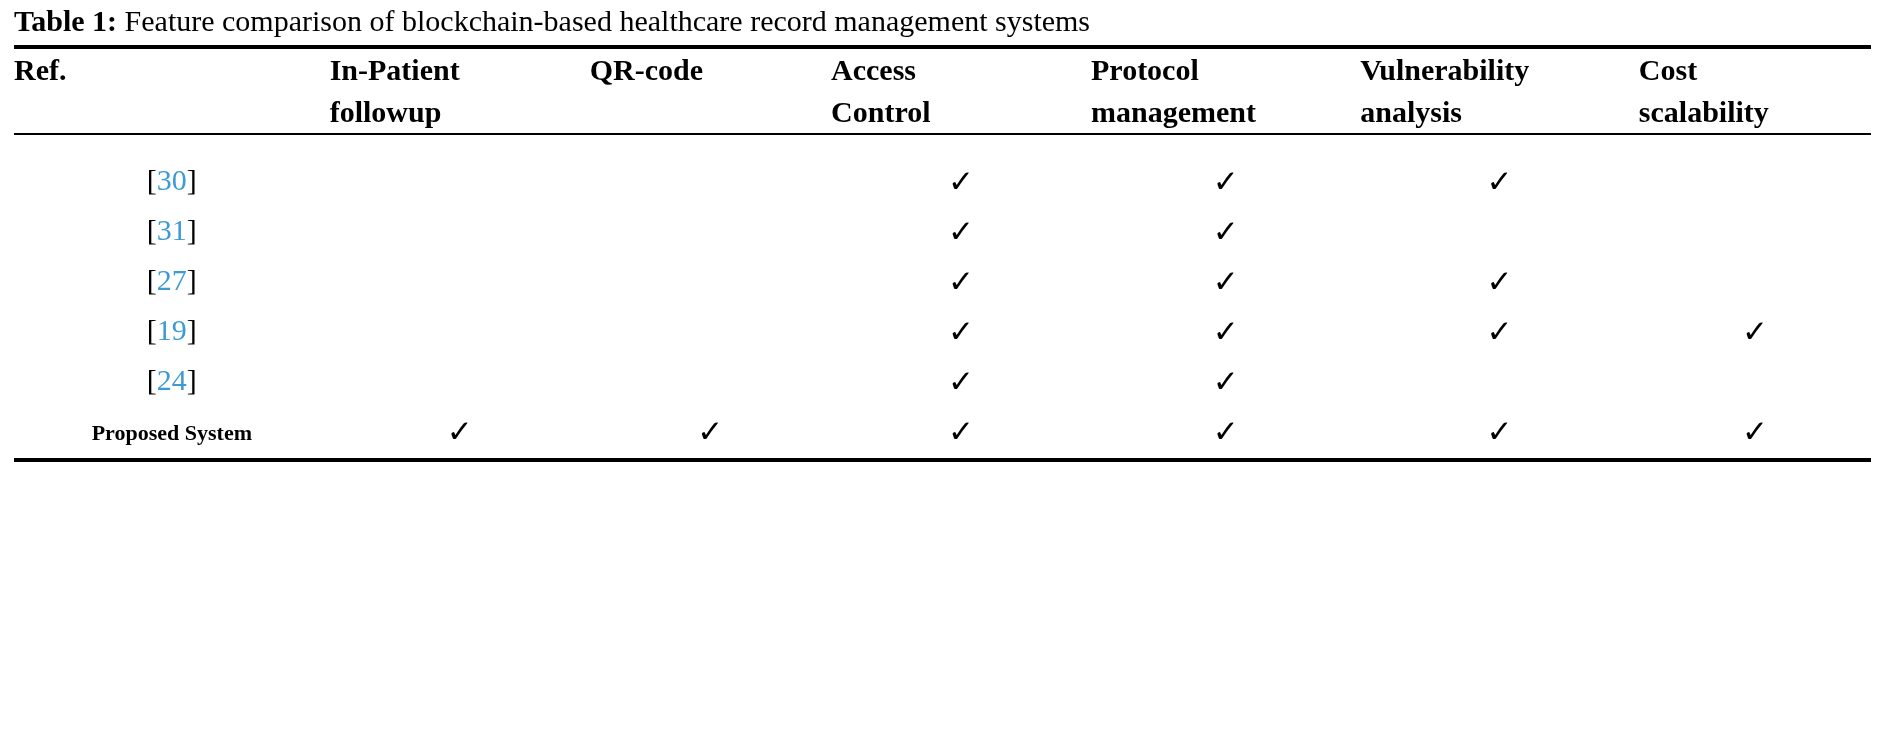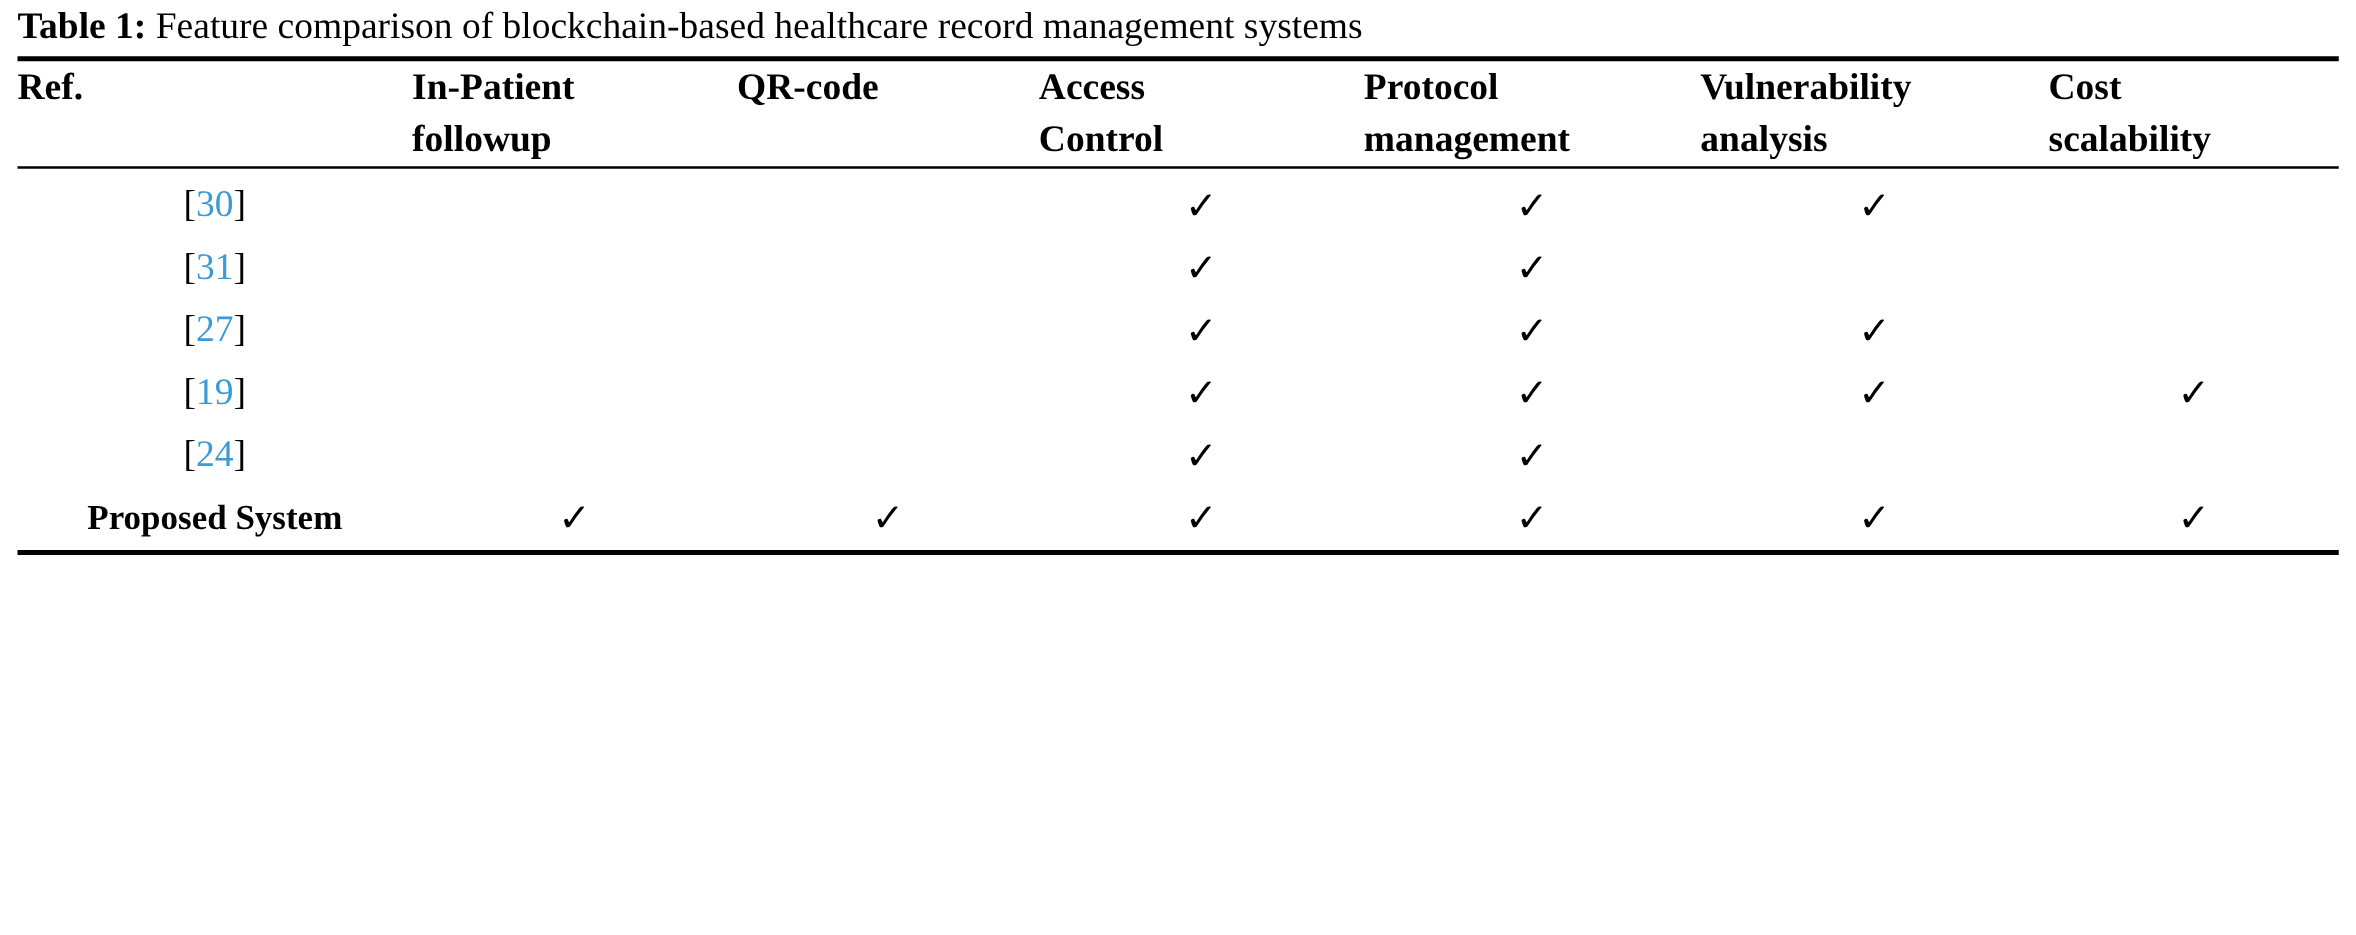--- a/index.html
+++ b/index.html
@@ -84,33 +84,33 @@
     white-space: nowrap;
   }
 
   tbody td {
     font-size: 29px;
     line-height: 50px;
     height: 50px;
     text-align: center;
   }
   tbody tr.first-body td {
-    padding-top: 4px;
+    padding-top: 20px;
   }
 
   .ref {
     white-space: nowrap;
     font-size: 30px;
   }
   .ref .brk { color: #000000; }
   .ref .num { color: #3d9bd4; }
 
   .proposed {
     font-weight: bold;
-    font-size: 28px;
+    font-size: 22px;
     text-align: center;
   }
 
   .tick {
     display: inline-block;
     font-size: 31px;
     line-height: 1;
     transform: translateY(2px);
   }
   .tick.empty { visibility: hidden; }

